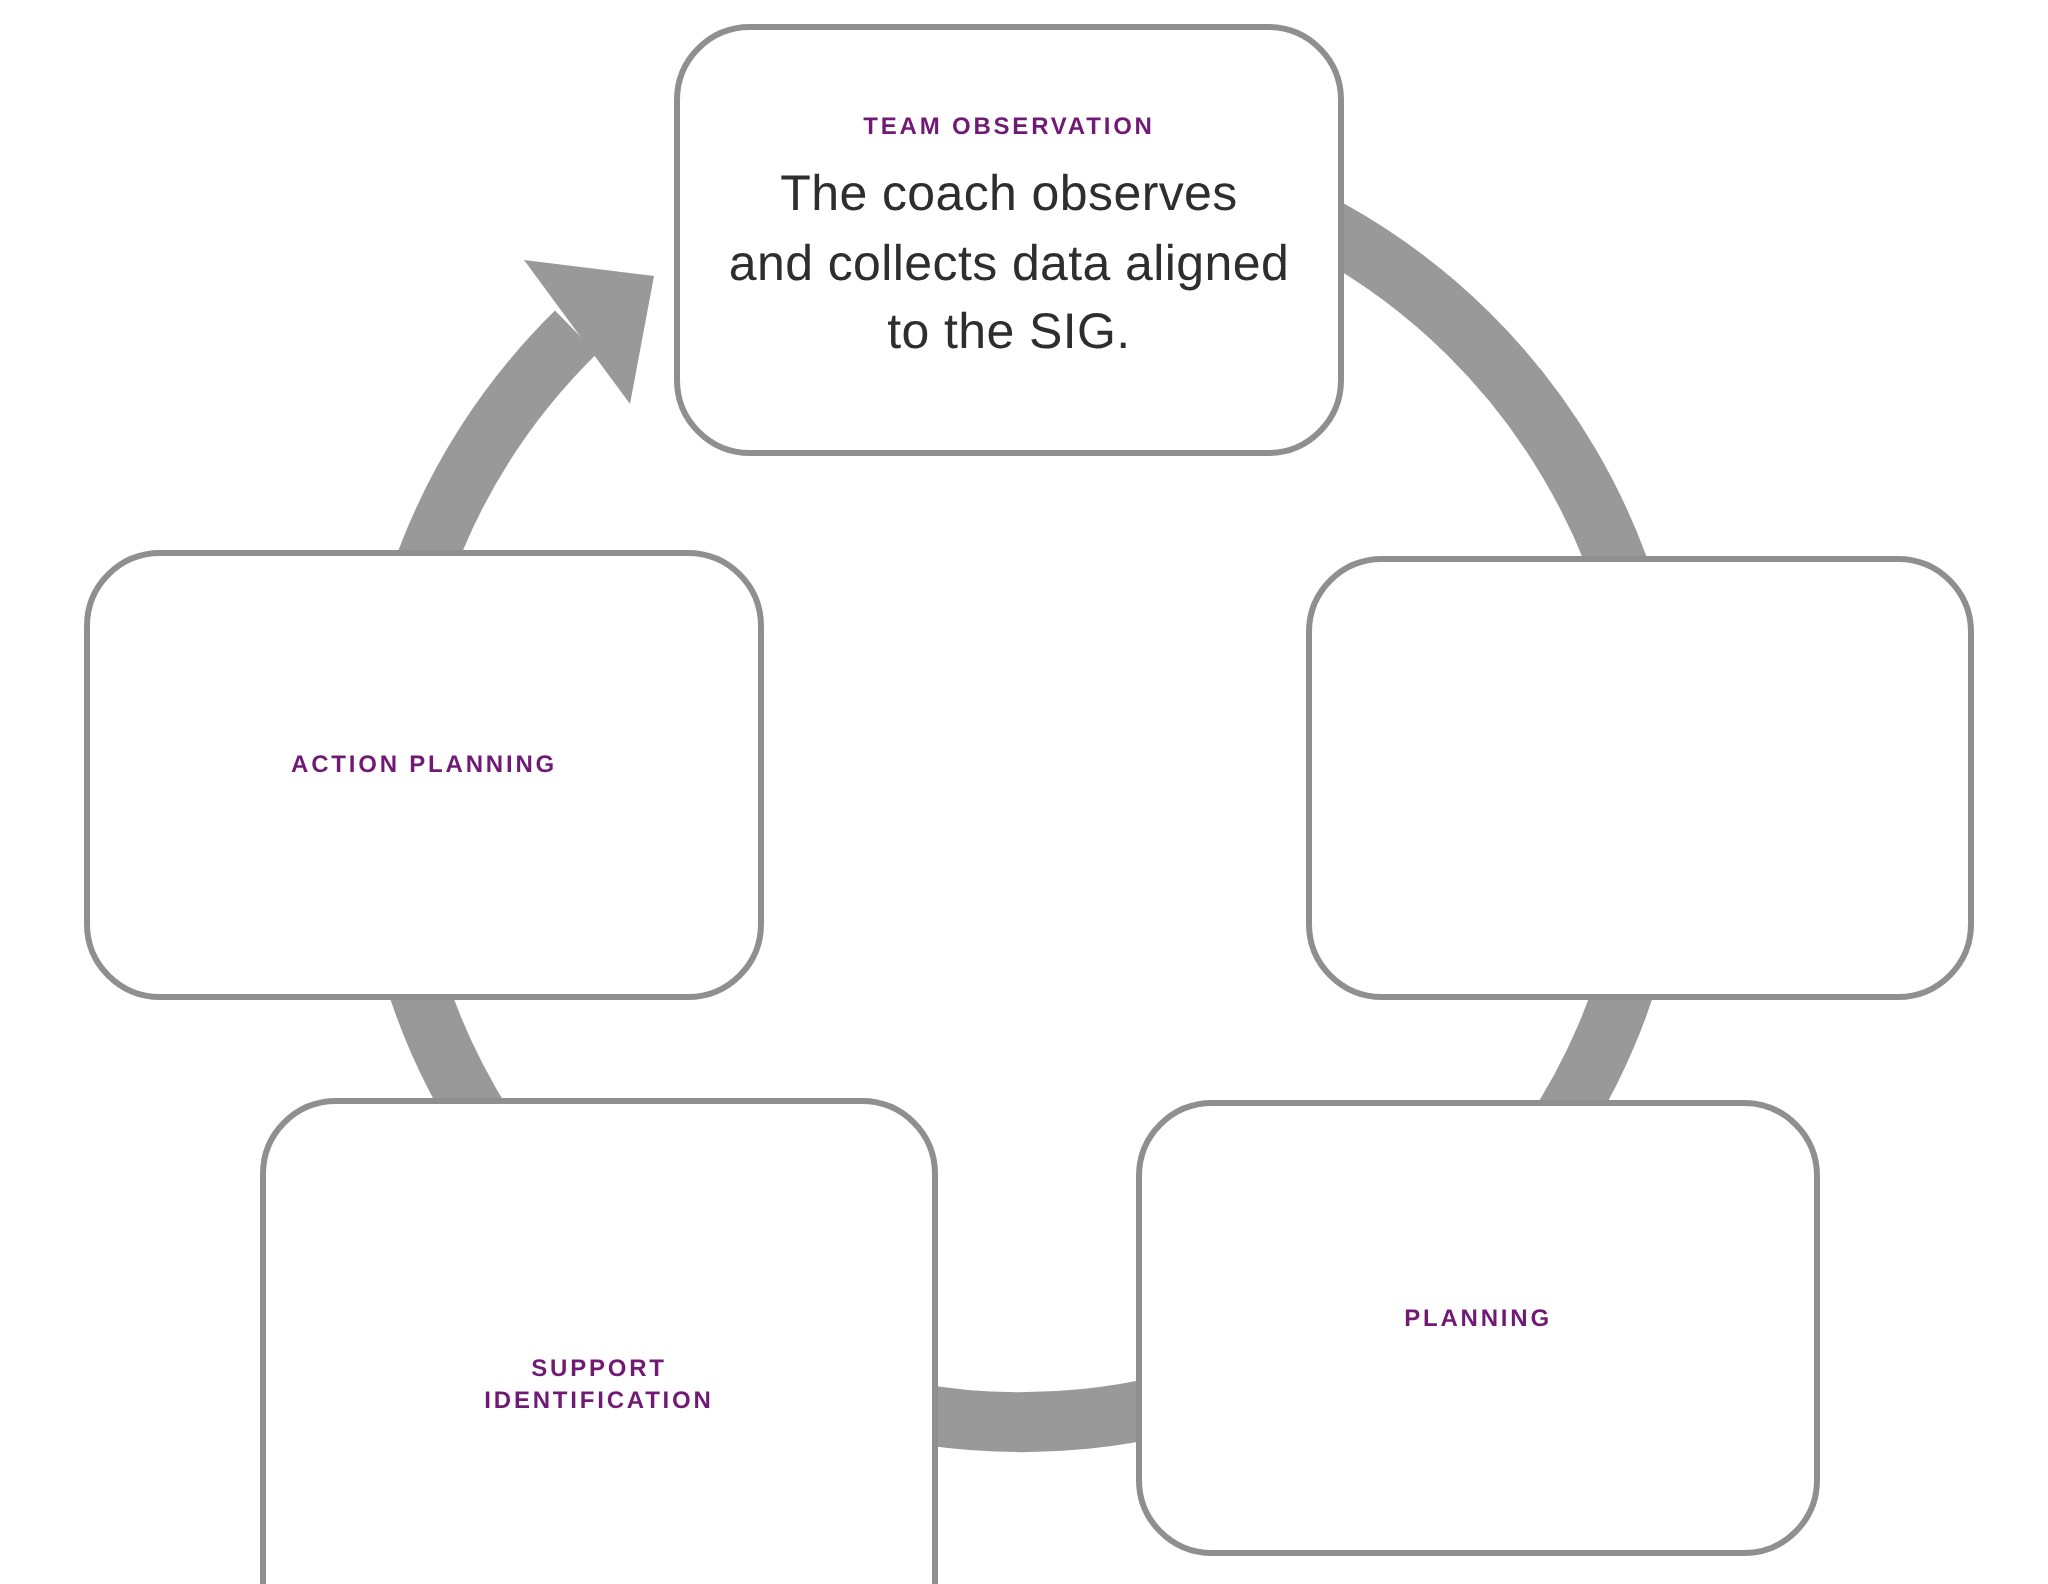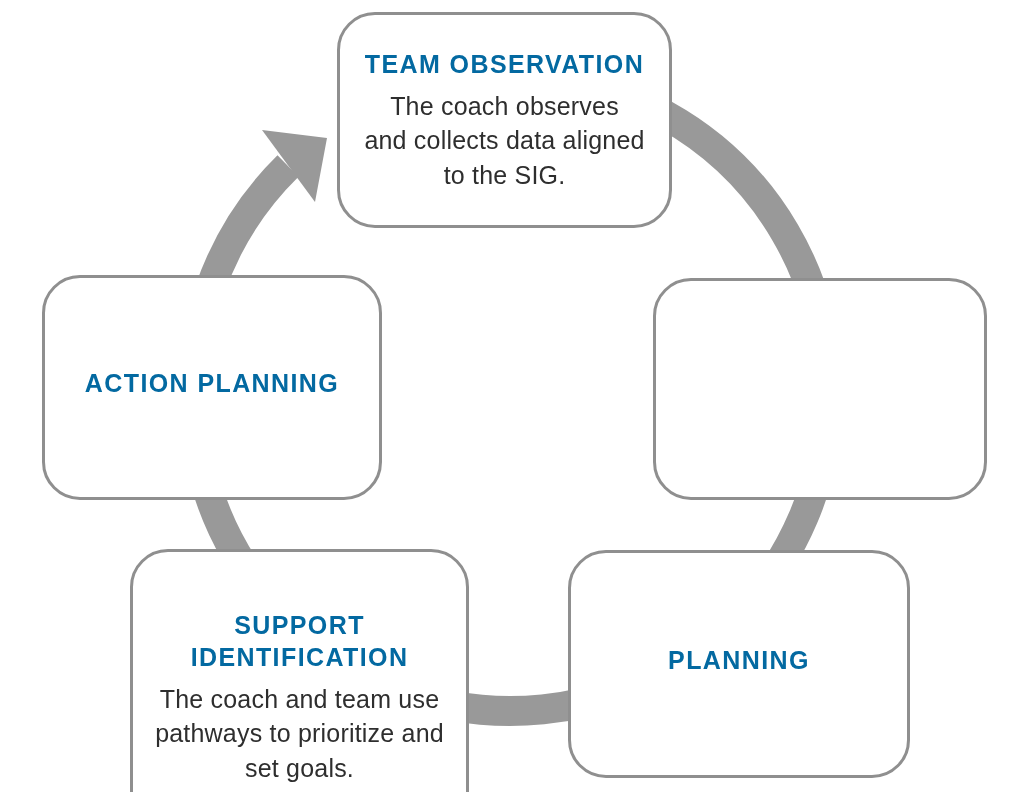--- a/index.html
+++ b/index.html
@@ -30,24 +30,24 @@
     box-sizing: border-box;
     display: flex;
     flex-direction: column;
     align-items: center;
     justify-content: center;
     text-align: center;
     padding: 10px 16px;
   }
   .node-title {
     font-weight: bold;
-    font-size: 25px;
+    font-size: 12px;
     letter-spacing: 1.4px;
     line-height: 1.28;
-    color: #0369a1;
+    color: #701a75;
     white-space: pre-line;
     margin-bottom: 9px;
   }
   .node-body {
     font-size: 25px;
     letter-spacing: 0.2px;
     line-height: 1.38;
     color: #2e2e2e;
     white-space: pre-line;
   }
@@ -80,22 +80,19 @@
   <div class="node n-reflection">
   </div>
 
   <div class="node n-feedback">
     <div class="node-title">PLANNING</div>
   </div>
 
   <div class="node n-support">
     <div class="node-title">SUPPORT
 IDENTIFICATION</div>
-    <div class="node-body">The coach and team use
-pathways to prioritize and
-set goals.</div>
   </div>
 
   <div class="node n-action">
     <div class="node-title">ACTION PLANNING</div>
   </div>
 
 </div>
 
 </body></html>

